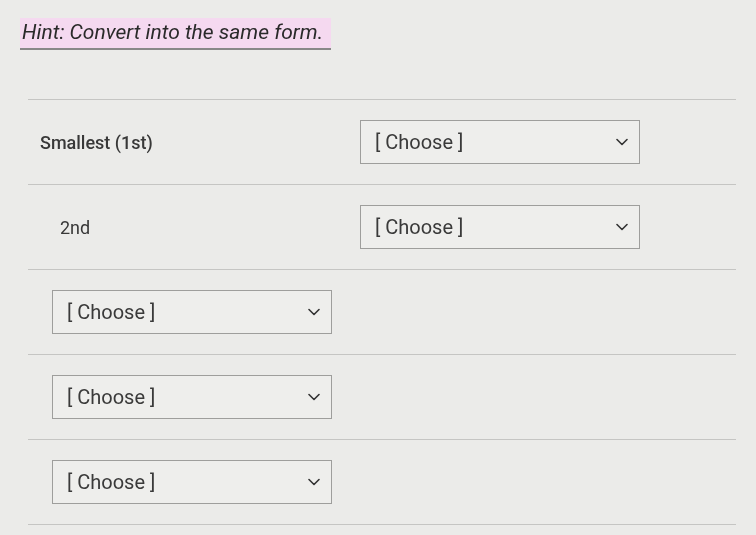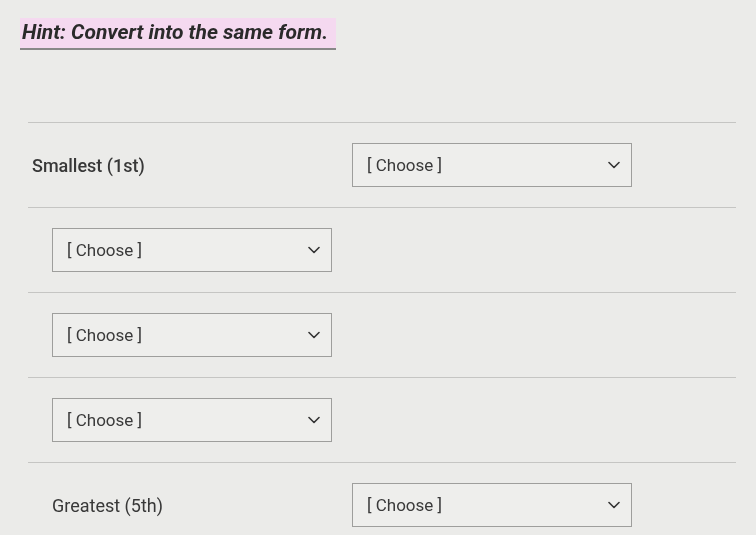--- a/index.html
+++ b/index.html
@@ -14,56 +14,57 @@
       height: 535px;
       overflow: hidden;
       padding: 0;
     }
     .container {
       padding: 18px 20px 0 20px;
     }
     .hint {
       display: inline-block;
       font-style: italic;
-      font-weight: 700;
+      font-weight: 400;
       font-size: 21px;
       color: #2a2a2a;
       background: #f5d9f0;
       padding: 2px 8px 4px 2px;
       border-bottom: 2px solid #888;
-      margin-bottom: 72px;
+      margin-bottom: 49px;
     }
     .row {
       display: flex;
       align-items: center;
       border-bottom: 1px solid #c5c5c3;
       padding: 20px 0 20px 4px;
     }
     .row:first-of-type {
       border-top: 1px solid #c5c5c3;
     }
     .row-label {
       flex: 0 0 320px;
       font-size: 18px;
       color: #383838;
       font-weight: 400;
+      margin-left: 8px;
     }
     .row:nth-of-type(1) .row-label {
       font-weight: 500;
     }
     .select-wrapper {
       position: relative;
       width: 280px;
     }
     .select {
       width: 100%;
       height: 44px;
       border: 1px solid #9e9e9c;
       background: #eeeeec;
-      font-size: 17px;
+      font-size: 20px;
       color: #3a3a3a;
       padding: 0 36px 0 14px;
       appearance: none;
       -webkit-appearance: none;
       -moz-appearance: none;
       cursor: pointer;
       font-family: inherit;
     }
     .chevron {
       position: absolute;
@@ -107,20 +108,21 @@
         </select>
         <span class="chevron">
           <svg width="12" height="8" viewBox="0 0 12 8">
               <path d="M1 1.5 L6 6.5 L11 1.5" stroke="#333" stroke-width="1.6" fill="none" stroke-linecap="round" stroke-linejoin="round"></path>
             </svg>
         </span>
       </div>
     </div>
 
     <div class="row">
+      <div class="row-label">2nd</div>
       <div class="select-wrapper">
         <select class="select">
           <option>[ Choose ]</option>
         </select>
         <span class="chevron">
           <svg width="12" height="8" viewBox="0 0 12 8">
               <path d="M1 1.5 L6 6.5 L11 1.5" stroke="#333" stroke-width="1.6" fill="none" stroke-linecap="round" stroke-linejoin="round"></path>
             </svg>
         </span>
       </div>
@@ -146,21 +148,20 @@
         </select>
         <span class="chevron">
           <svg width="12" height="8" viewBox="0 0 12 8">
               <path d="M1 1.5 L6 6.5 L11 1.5" stroke="#333" stroke-width="1.6" fill="none" stroke-linecap="round" stroke-linejoin="round"></path>
             </svg>
         </span>
       </div>
     </div>
 
     <div class="row">
-      <div class="row-label">Greatest (5th)</div>
       <div class="select-wrapper">
         <select class="select">
           <option>[ Choose ]</option>
         </select>
         <span class="chevron">
           <svg width="12" height="8" viewBox="0 0 12 8">
               <path d="M1 1.5 L6 6.5 L11 1.5" stroke="#333" stroke-width="1.6" fill="none" stroke-linecap="round" stroke-linejoin="round"></path>
             </svg>
         </span>
       </div>

